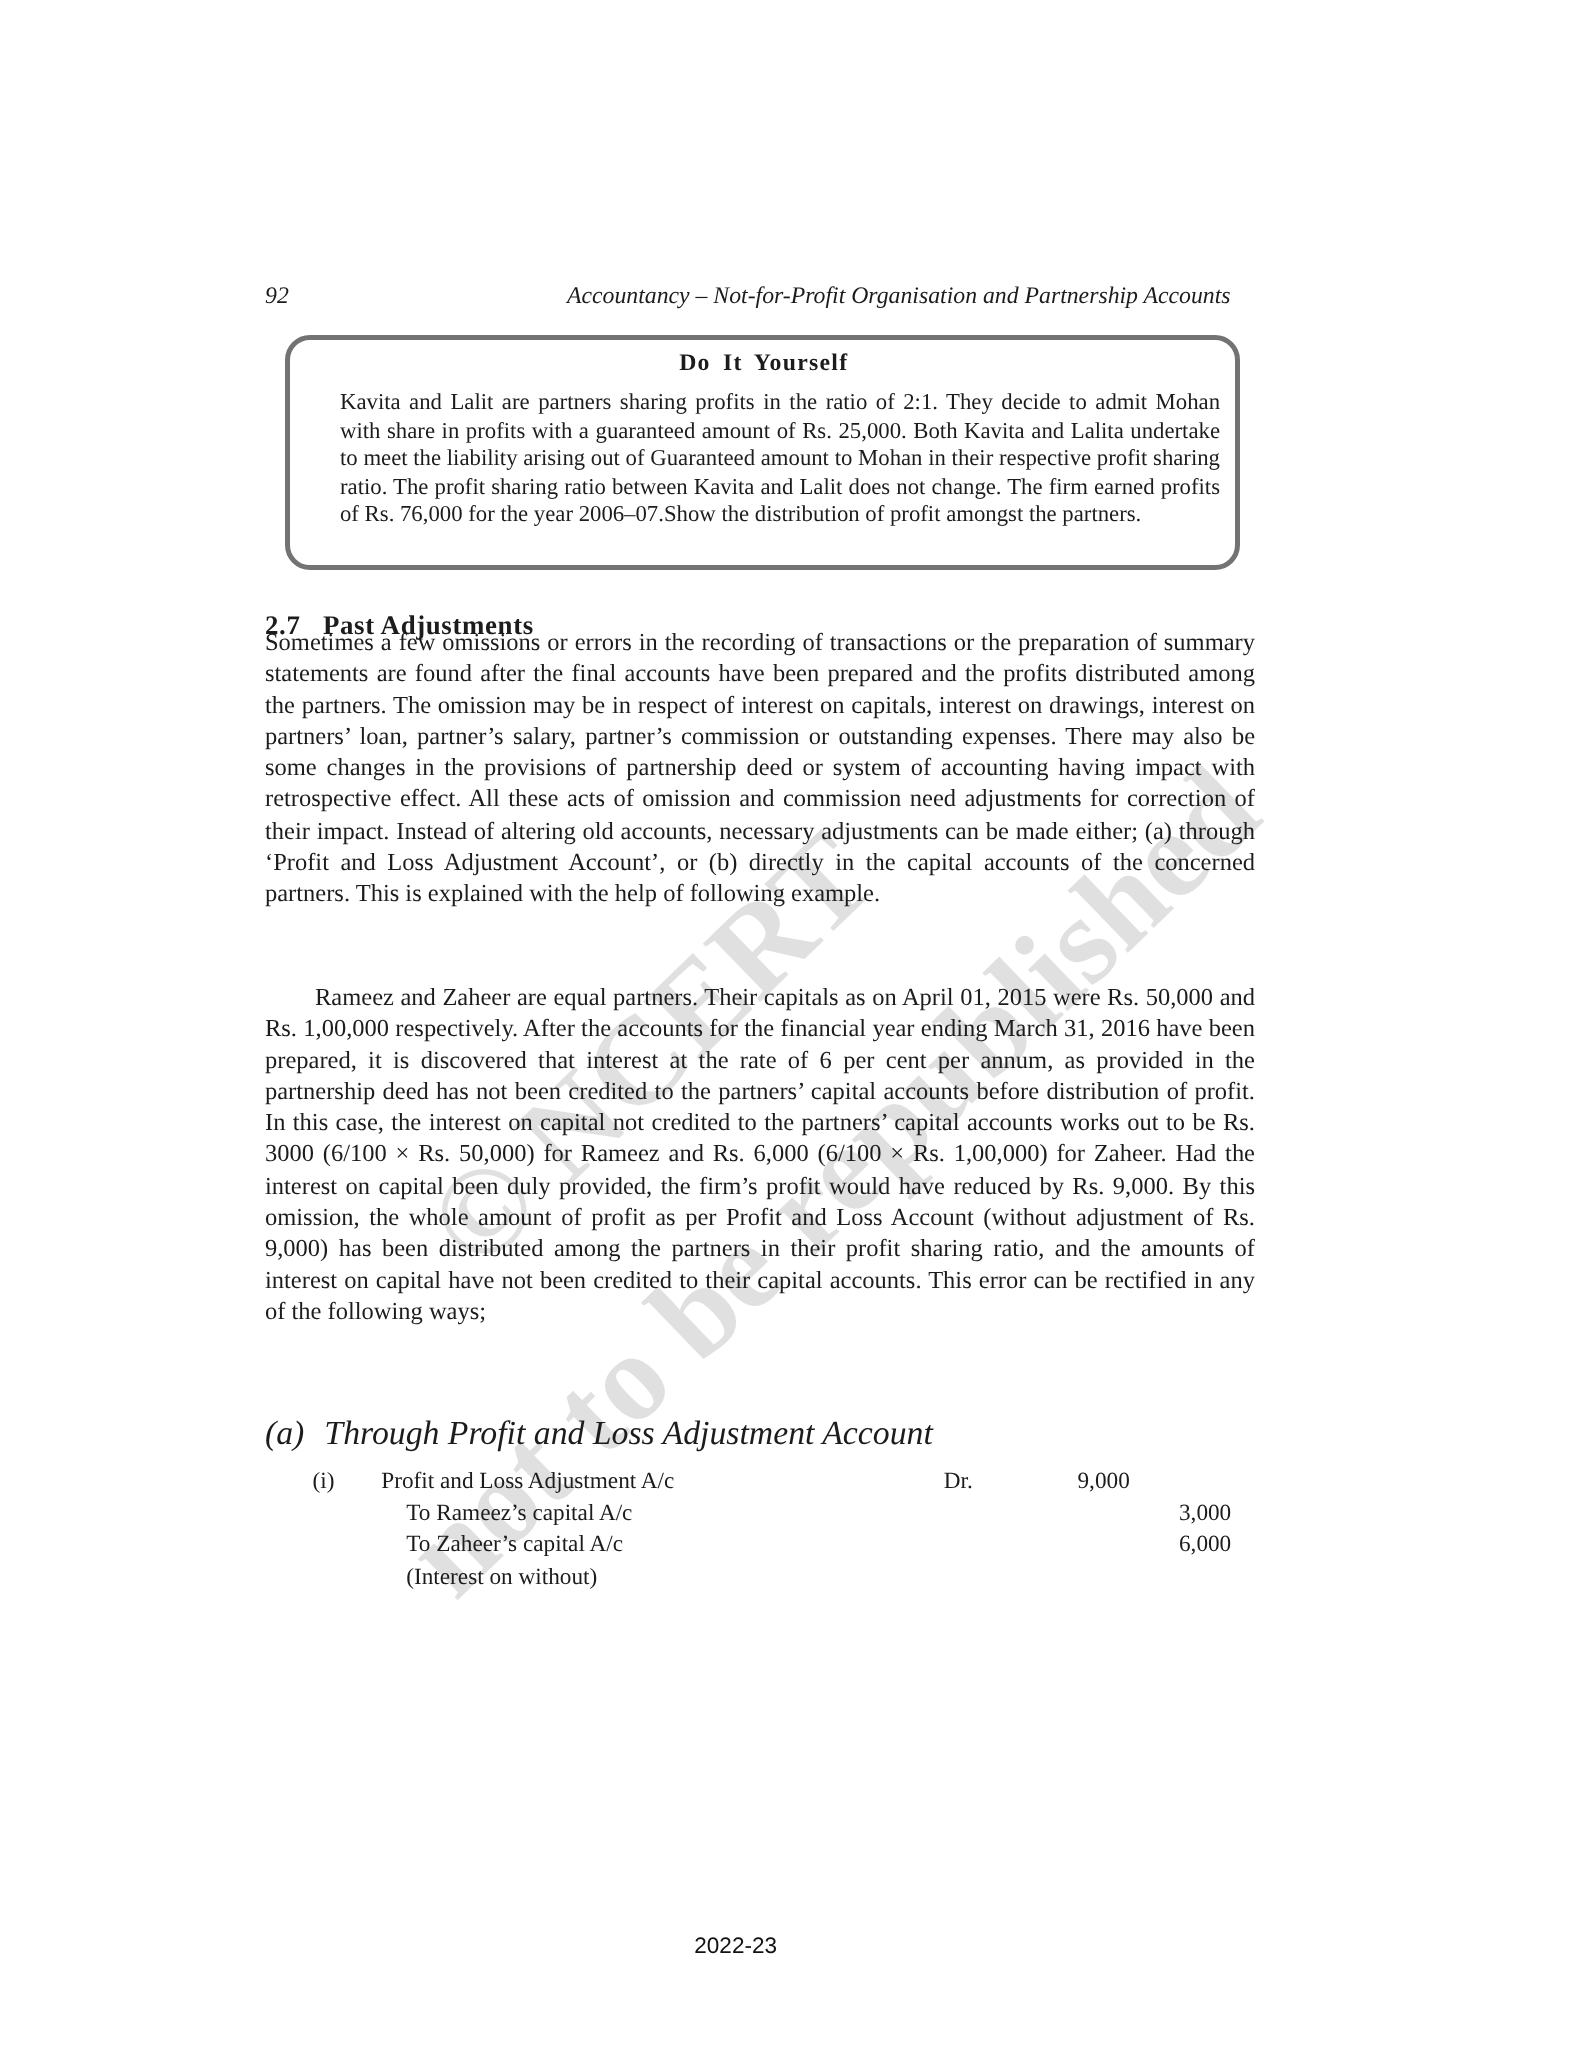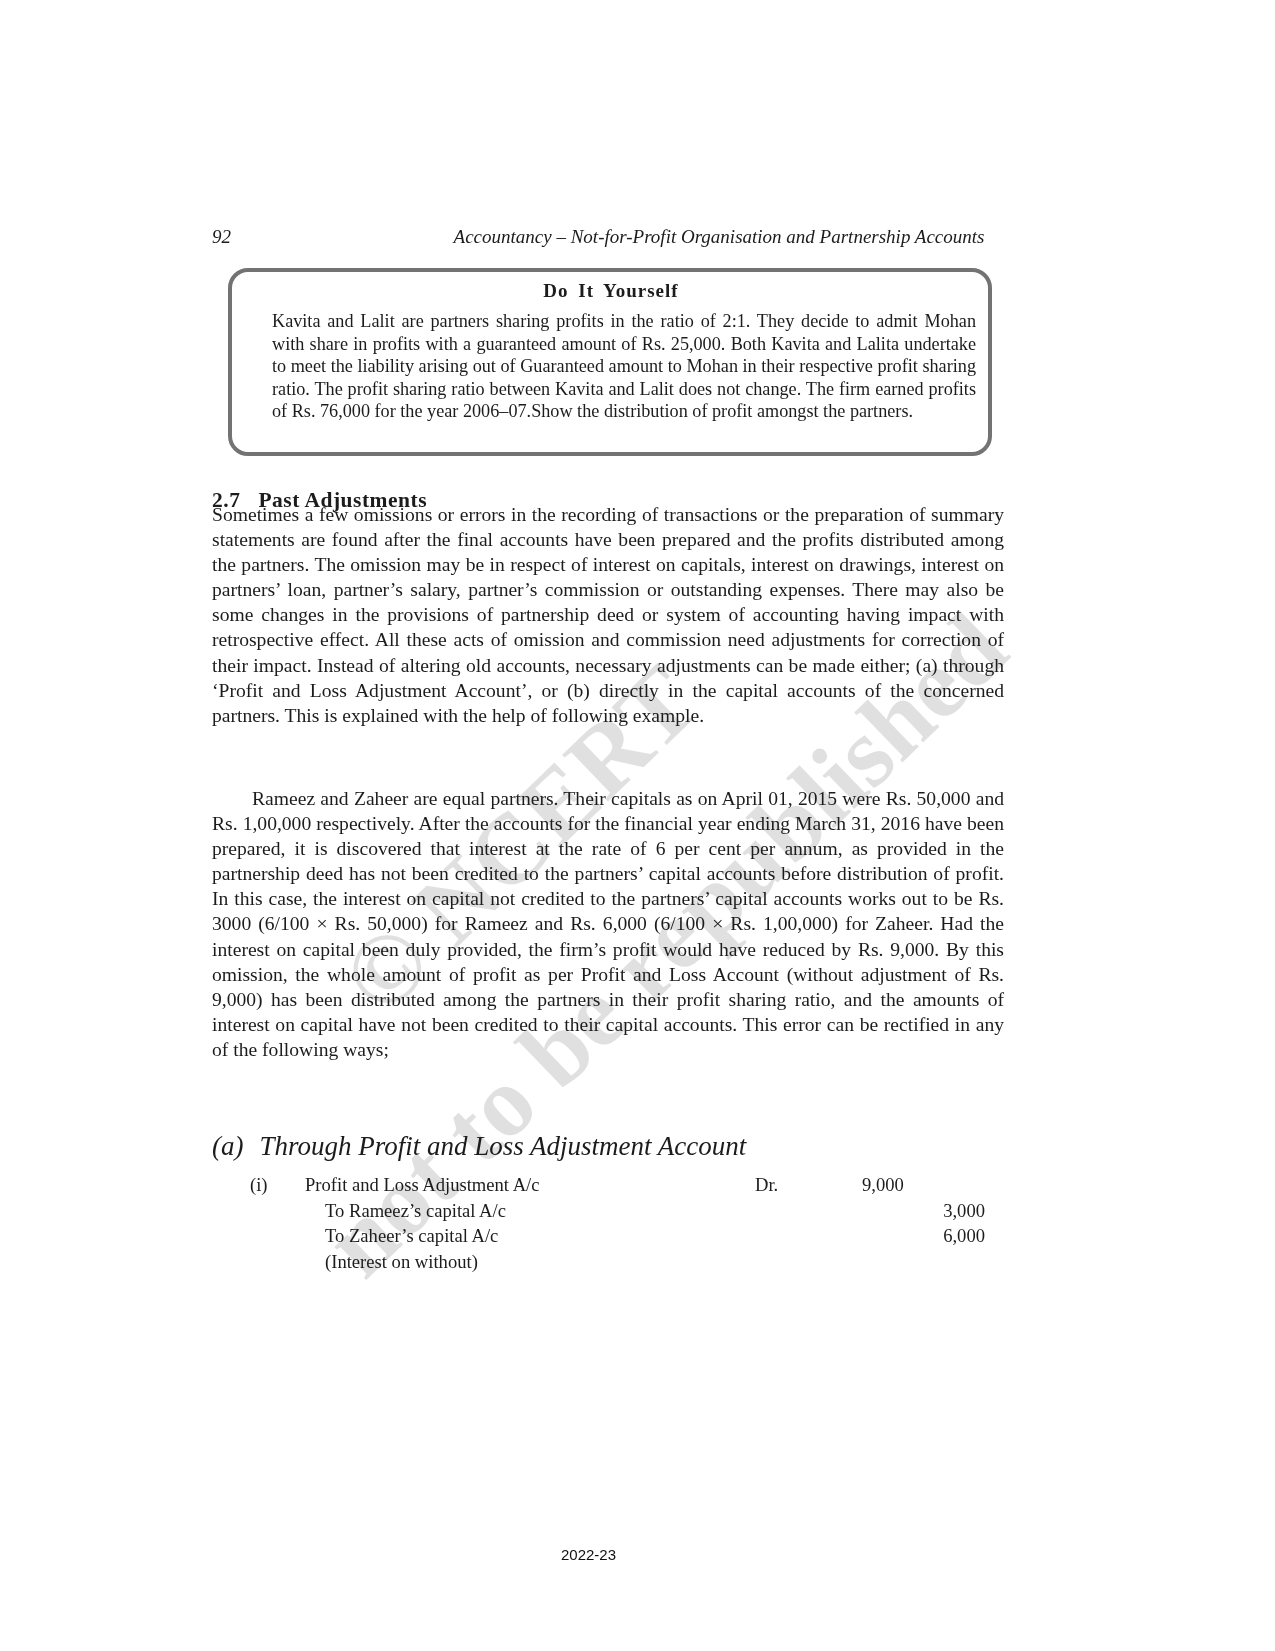--- a/index.html
+++ b/index.html
@@ -52,21 +52,21 @@
   
   .journal { position:absolute; left:212px; top:1172px; width:792px; font-size:18.6px; line-height:25.5px; }
   .j-row { display:grid; grid-template-columns:55px 450px 75px 105px 1fr; padding-left:38px; }
   .j-idx { }
   .j-part { }
   .j-part.indent { padding-left:20px; }
   .j-dr { }
   .j-debit { text-align:left;margin-left:32px; }
   .j-credit { text-align:right; padding-right:19px; }
   
-  .footer { position:absolute; left:0; top:1546px; width:1177px; text-align:center; font-family:"Liberation Sans", sans-serif; font-size:15px; color:#111; }
+  .footer { position:absolute; left:0; top:1546px; width:1177px; text-align:center; font-family:"Liberation Sans", sans-serif; font-size:18px; color:#111; }
 </style>
 </head>
 <body>
 
 <div class="page">
 
   <div class="wm wm-1">© NCERT</div>
   <div class="wm wm-2">not to be republished</div>
 
   <div class="content-layer">

